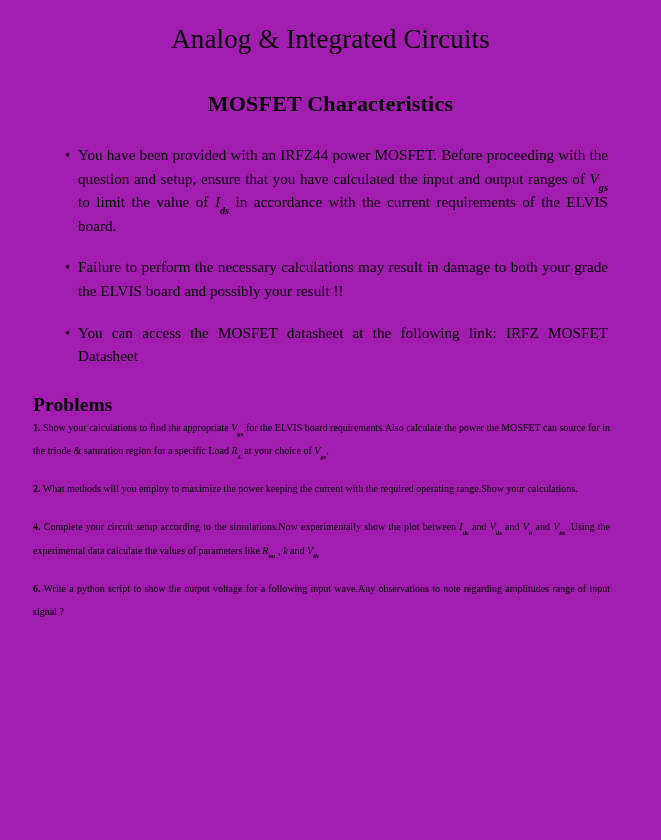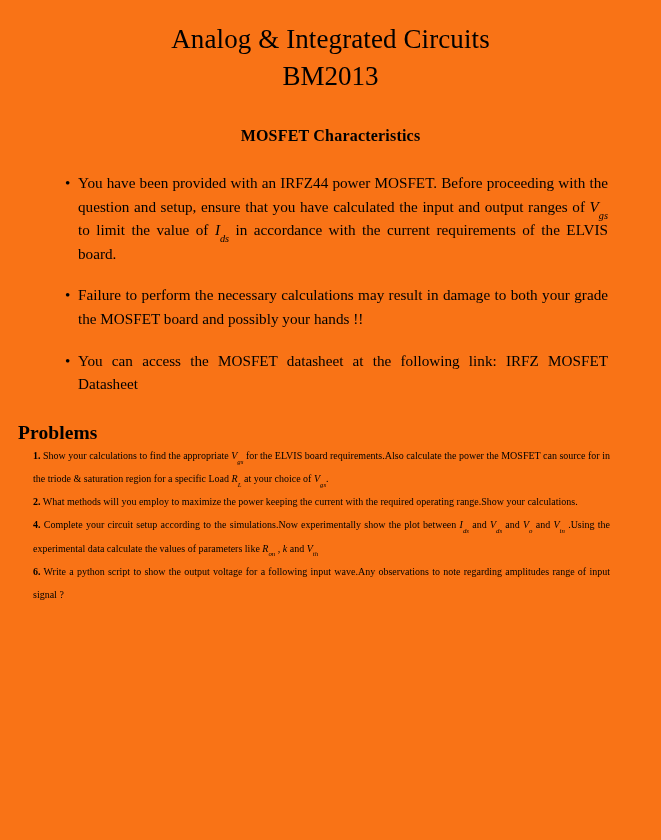--- a/index.html
+++ b/index.html
@@ -12,21 +12,21 @@
     height: 840px;
     font-family: "Liberation Serif", "DejaVu Serif", serif;
     color: #000000;
     -webkit-font-smoothing: antialiased;
     overflow: hidden;
   }
   .page {
     position: relative;
     width: 661px;
     height: 840px;
-    background: #f97316;
+    background: #a21caf;
   }
 
   
   .title-block {
     text-align: center;
     padding-top: 20px;
   }
   .doc-title {
     font-size: 27px;
     line-height: 38px;
@@ -35,21 +35,21 @@
   }
   .doc-subtitle {
     font-size: 27px;
     line-height: 36px;
     font-weight: 400;
   }
 
   
   .section-title {
     text-align: center;
-    font-size: 16px;
+    font-size: 22px;
     font-weight: bold;
     margin-top: 33px;
     letter-spacing: 0.2px;
   }
 
   
   .bullets {
     margin: 26px 0 0 0;
     padding: 0;
     list-style: none;
@@ -72,65 +72,66 @@
     left: -13px;
     top: 0;
     font-size: 15.2px;
     line-height: 23.6px;
   }
 
   
   .problems-heading {
     font-size: 19.5px;
     font-weight: bold;
-    margin: 26px 0 0 18px;
+    margin: 26px 0 0 33px;
     letter-spacing: 0.1px;
   }
   .problem {
     margin: 0 51px 0 33px;
     font-size: 10px;
     line-height: 23.2px;
     text-align: justify;
     text-justify: inter-word;
   }
   .problem-spacer {
+    margin-top: 15px;
   }
   .q-num {
     font-weight: bold;
   }
 
   
   .math {
     font-family: "Liberation Serif", "DejaVu Serif", serif;
     font-style: italic;
     white-space: nowrap;
   }
   .math sub {
     font-style: italic;
     font-size: 68%;
     line-height: 0;
     position: relative;
     bottom: -0.28em;
+    font-weight: bold;
   }
 </style>
 </head>
 <body>
 
 <div class="page">
 
   <div class="title-block">
     <div class="doc-title">Analog &amp; Integrated Circuits</div>
-    <div class="doc-subtitle">BM2013</div>
   </div>
 
   <div class="section-title">MOSFET Characteristics</div>
 
   <ul class="bullets" id="bullet-list">
       <li><span class="bullet-dot">•</span><span>You have been provided with an IRFZ44 power MOSFET. Before proceeding with the question and setup, ensure that you have calculated the input and output ranges of <span class="math">V<sub>gs</sub></span> to limit the value of <span class="math">I<sub>ds</sub></span> in accordance with the current requirements of the ELVIS board.</span></li>
-      <li><span class="bullet-dot">•</span><span>Failure to perform the necessary calculations may result in damage to both your grade the MOSFET board and possibly your hands !!</span></li>
+      <li><span class="bullet-dot">•</span><span>Failure to perform the necessary calculations may result in damage to both your grade the ELVIS board and possibly your result !!</span></li>
       <li><span class="bullet-dot">•</span><span>You can access the MOSFET datasheet at the following link: IRFZ MOSFET Datasheet</span></li>
     </ul>
 
   <div class="problems-heading">Problems</div>
 
   <div id="problem-list">
       <p class="problem"><span class="q-num">1.</span><span> Show your calculations to find the appropriate <span class="math">V<sub>gs</sub></span> for the ELVIS board requirements.Also calculate the power the MOSFET can source for in the triode &amp; saturation region for a specific Load <span class="math">R<sub>L</sub></span> at your choice of <span class="math">V<sub>gs</sub></span>.</span></p>
       <p class="problem problem-spacer"><span class="q-num">2.</span><span> What methods will you employ to maximize the power keeping the current with the required operating range.Show your calculations.</span></p>
       <p class="problem problem-spacer"><span class="q-num">4.</span><span> Complete your circuit setup according to the simulations.Now experimentally show the plot between <span class="math">I<sub>ds</sub></span> and <span class="math">V<sub>ds</sub></span> and <span class="math">V<sub>o</sub></span> and <span class="math">V<sub>in</sub></span> .Using the experimental data calculate the values of parameters like <span class="math">R<sub>on</sub></span> , <span class="math">k</span> and <span class="math">V<sub>th</sub></span></span></p>
       <p class="problem problem-spacer"><span class="q-num">6.</span><span> Write a python script to show the output voltage for a following input wave.Any observations to note regarding amplitudes range of input signal ?</span></p>

